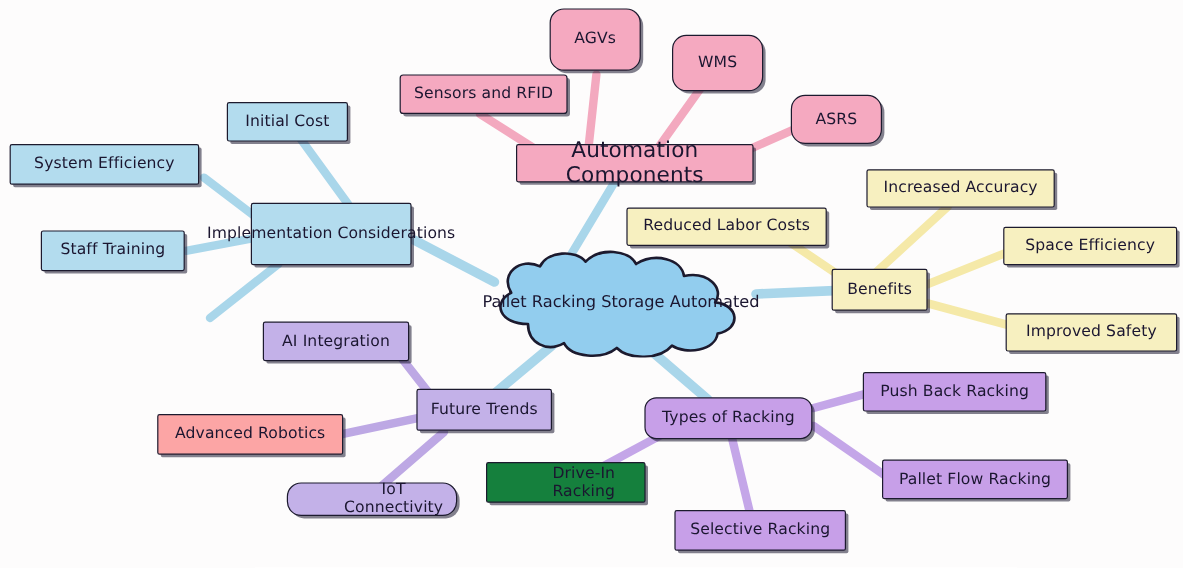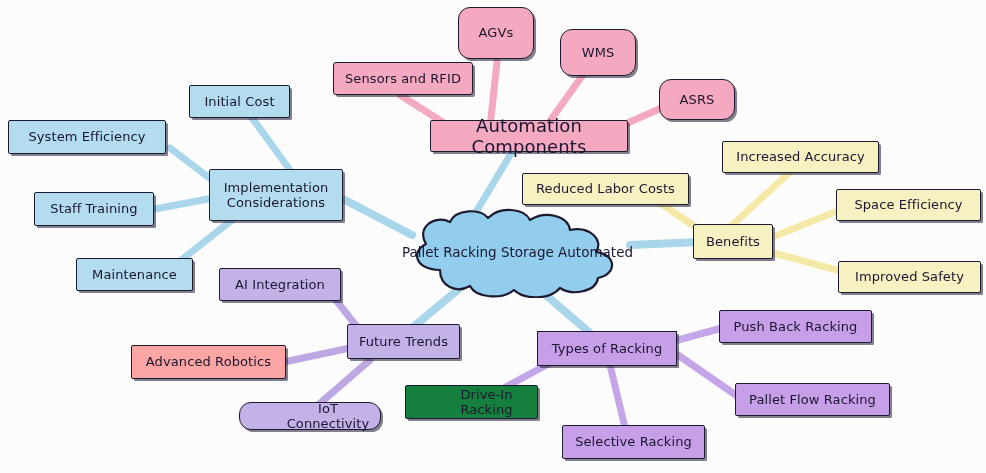--- a/index.html
+++ b/index.html
@@ -128,51 +128,48 @@
   <div class="node" style="left:722px; top:141px; width:157px; height:32px; background:#f7f0c0; font-size:13px; border-radius:2px;">
     <span>Increased Accuracy</span>
   </div>
   <div class="node" style="left:836px; top:189px; width:145px; height:32px; background:#f7f0c0; font-size:13px; border-radius:2px;">
     <span>Space Efficiency</span>
   </div>
   <div class="node" style="left:838px; top:261px; width:143px; height:32px; background:#f7f0c0; font-size:13px; border-radius:2px;">
     <span>Improved Safety</span>
   </div>
 
-  <div class="node" style="left:209px; top:169px; width:134px; height:52px; background:#b3dcee; font-size:13px; border-radius:2px; flex-direction:column;">
+  <div class="node" style="left:209px; top:169px; width:134px; height:52px; background:#b3dcee; font-size:13px; border-radius:2px; flex-direction:row;">
     <span>Implementation</span>
     <span>Considerations</span>
   </div>
   <div class="node" style="left:189px; top:85px; width:101px; height:33px; background:#b3dcee; font-size:13px; border-radius:2px;">
     <span>Initial Cost</span>
   </div>
   <div class="node" style="left:8px; top:120px; width:158px; height:34px; background:#b3dcee; font-size:13px; border-radius:2px;">
     <span>System Efficiency</span>
   </div>
   <div class="node" style="left:34px; top:192px; width:120px; height:34px; background:#b3dcee; font-size:13px; border-radius:2px;">
     <span>Staff Training</span>
-  </div>
-  <div class="node" style="left:76px; top:258px; width:117px; height:33px; background:#b3dcee; font-size:13px; border-radius:2px;">
-    <span>Maintenance</span>
   </div>
 
   <div class="node" style="left:347px; top:324px; width:113px; height:35px; background:#c3b1e8; font-size:13px; border-radius:2px;">
     <span>Future Trends</span>
   </div>
   <div class="node" style="left:219px; top:268px; width:122px; height:33px; background:#c3b1e8; font-size:13px; border-radius:2px;">
     <span>AI Integration</span>
   </div>
   <div class="node" style="left:131px; top:345px; width:155px; height:34px; background:#fca5a5; font-size:13px; border-radius:2px;">
     <span>Advanced Robotics</span>
   </div>
   <div class="node" style="left:239px; top:402px; width:142px; height:28px; background:#c3b1e8; font-size:13px; border-radius:12px;padding-left:36px;">
     <span>IoT Connectivity</span>
   </div>
 
-  <div class="node" style="left:537px; top:331px; width:140px; height:35px; background:#c79fe8; font-size:13px; border-radius:0;">
+  <div class="node" style="left:537px; top:331px; width:140px; height:35px; background:#c79fe8; font-size:13px; border-radius:10px;">
     <span>Types of Racking</span>
   </div>
   <div class="node" style="left:719px; top:310px; width:153px; height:33px; background:#c79fe8; font-size:13px; border-radius:2px;">
     <span>Push Back Racking</span>
   </div>
   <div class="node" style="left:735px; top:383px; width:155px; height:33px; background:#c79fe8; font-size:13px; border-radius:2px;">
     <span>Pallet Flow Racking</span>
   </div>
   <div class="node" style="left:562px; top:425px; width:143px; height:34px; background:#c79fe8; font-size:13px; border-radius:2px;">
     <span>Selective Racking</span>

